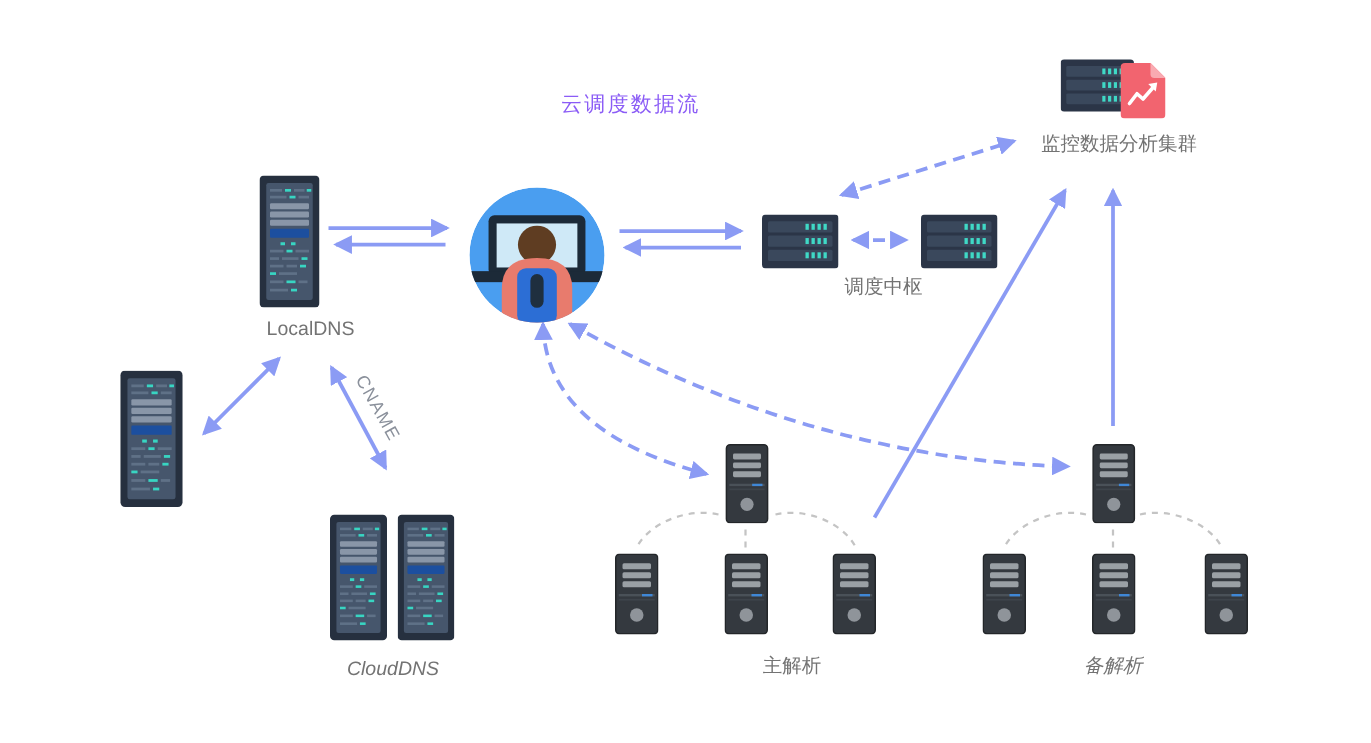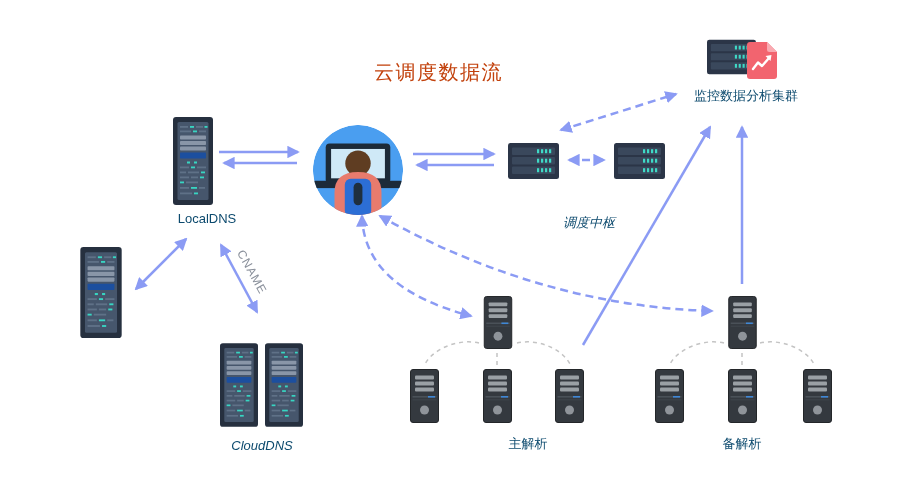--- a/index.html
+++ b/index.html
@@ -4,26 +4,26 @@
 <style>
   html,body{margin:0;padding:0;background:#fff;}
   .canvas{
     position:relative;width:914px;height:495px;background:#ffffff;
     font-family:"Liberation Sans",sans-serif;overflow:hidden;
   }
   .edges{position:absolute;left:0;top:0;width:914px;height:495px;}
   .node{position:absolute;line-height:0;}
   .node svg{display:block;}
   .label{
-    position:absolute;font-size:13px;color:#0c4a6e;white-space:nowrap;
+    position:absolute;font-size:13px;color:#737373;white-space:nowrap;
     transform:translateX(-50%);line-height:1;
   }
   .title{
-    position:absolute;left:374px;top:62px;font-size:20px;letter-spacing:1.5px;
-    color:#c2410c;white-space:nowrap;line-height:1;
+    position:absolute;left:374px;top:62px;font-size:14px;letter-spacing:1.5px;
+    color:#8b5cf6;white-space:nowrap;line-height:1;
   }
   .cname{
     position:absolute;left:252px;top:272px;font-size:12px;color:#8a909b;
     letter-spacing:1px;white-space:nowrap;line-height:1;
     transform:translate(-50%,-50%) rotate(61deg);
   }
   .defs-hidden{position:absolute;width:0;height:0;overflow:hidden;}
 </style>
 </head>
 <body>
@@ -194,21 +194,21 @@
   <div class="node" style="left:508px;top:143px;">
     <svg width="51" height="36">
         <use href="#icon-rack"></use>
       </svg>
   </div>
   <div class="node" style="left:614px;top:143px;">
     <svg width="51" height="36">
         <use href="#icon-rack"></use>
       </svg>
   </div>
-  <div class="label" style="left:589px;top:216px;font-style:italic;">调度中枢</div>
+  <div class="label" style="left:589px;top:184px;">调度中枢</div>
 
   <div class="node" style="left:707px;top:38px;">
     <svg width="49" height="38">
         <use href="#icon-rack"></use>
       </svg>
   </div>
   <div class="node" style="left:747px;top:42px;">
     <svg width="30" height="37">
         <use href="#icon-doc"></use>
       </svg>
@@ -250,15 +250,15 @@
   <div class="node" style="left:728px;top:369px;">
     <svg width="29" height="54">
         <use href="#icon-pc"></use>
       </svg>
   </div>
   <div class="node" style="left:803px;top:369px;">
     <svg width="29" height="54">
         <use href="#icon-pc"></use>
       </svg>
   </div>
-  <div class="label" style="left:742px;top:437px;">备解析</div>
+  <div class="label" style="left:742px;top:437px;font-style:italic;">备解析</div>
 
 </div>
 
 </body></html>

